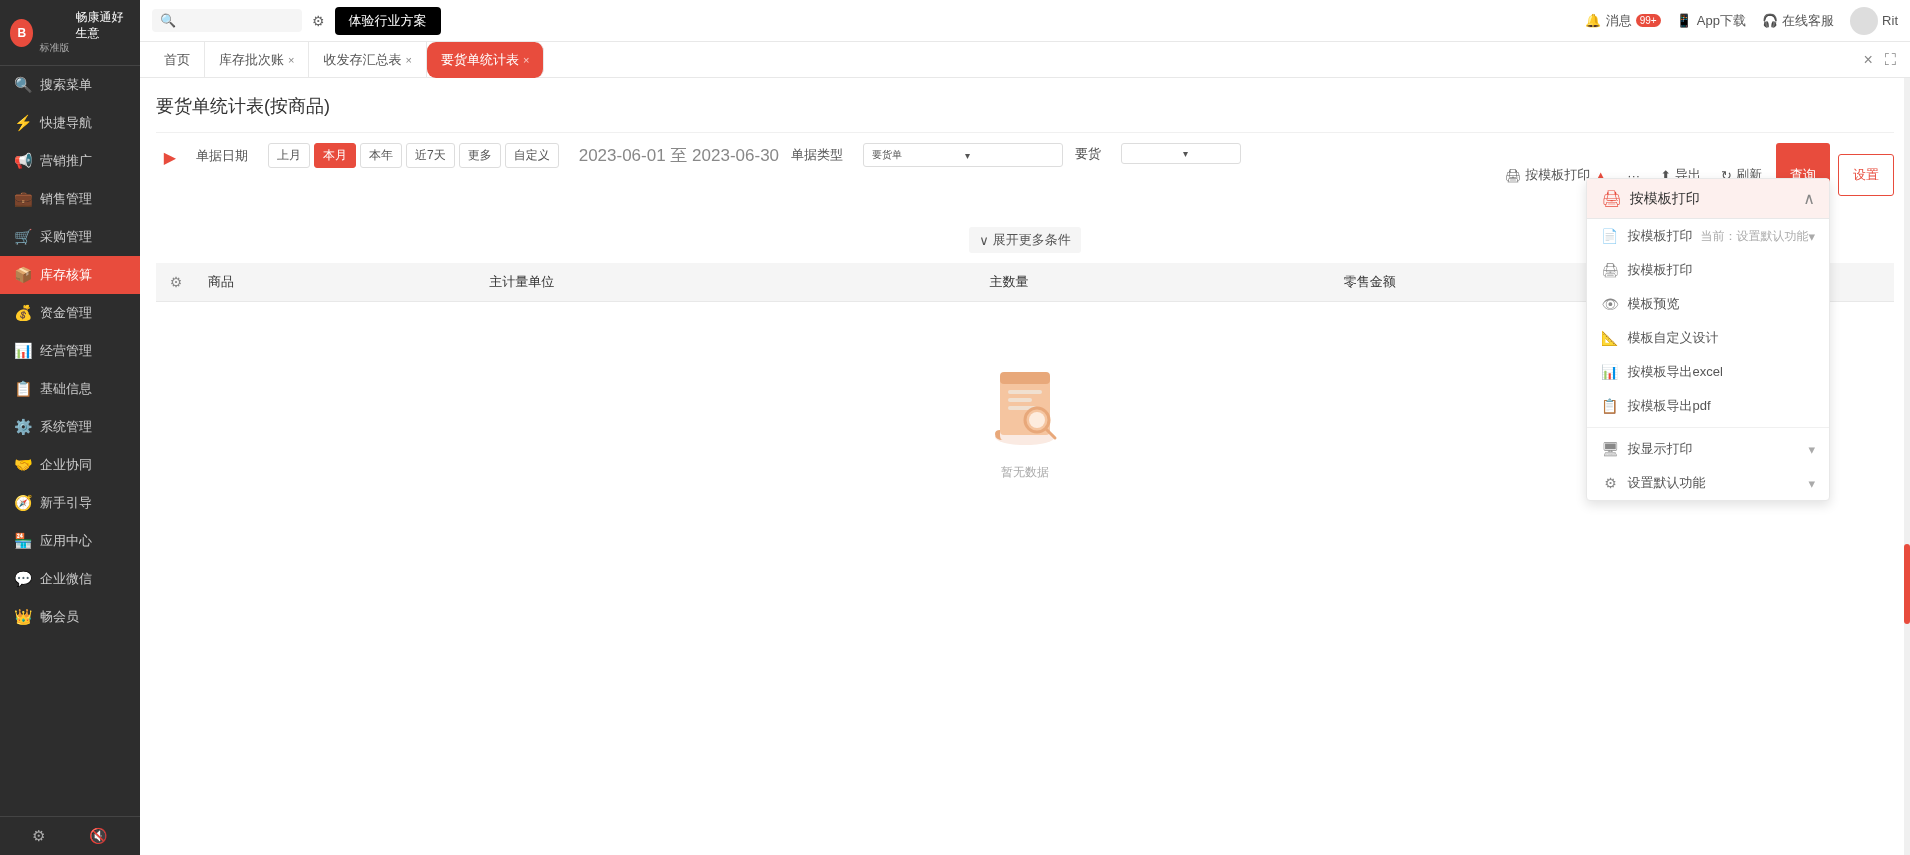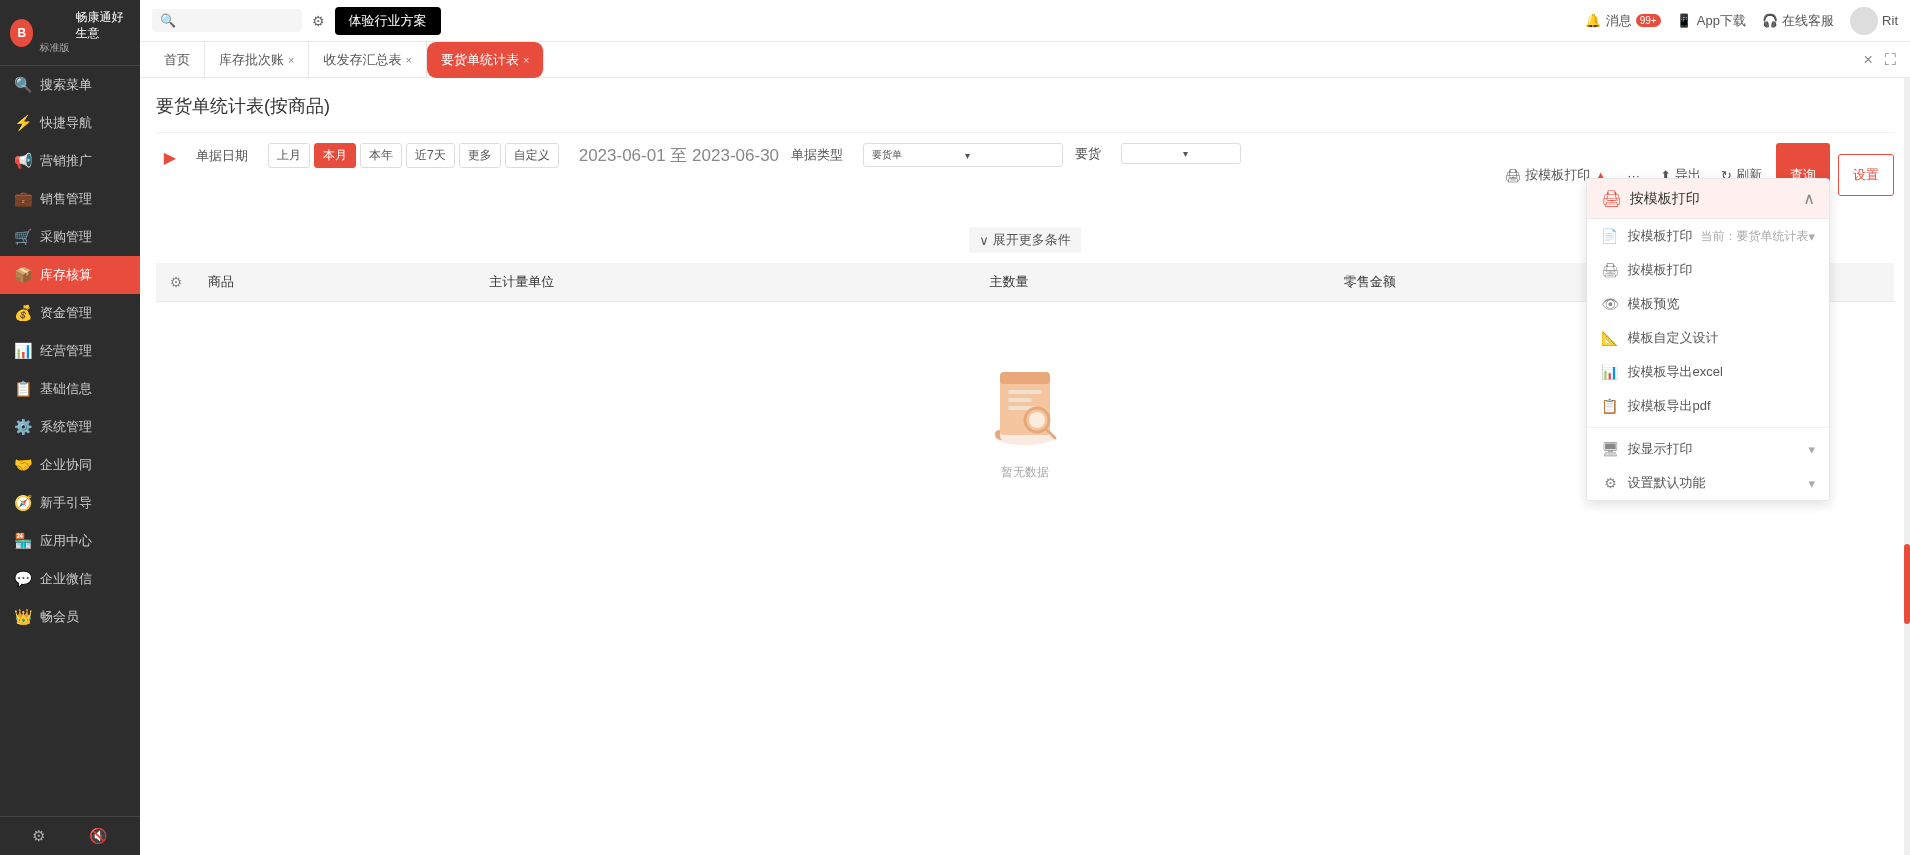--- a/index.html
+++ b/index.html
@@ -495,21 +495,21 @@
           <span class="dropdown-header-icon">🖨</span>
           <span>按模板打印</span>
         </div>
         <span class="dropdown-close">∧</span>
       </div>
 
       <div class="dropdown-section-with-arrow">
         <div class="dropdown-section-left">
           <span class="dropdown-item-icon">📄</span>
           <span>按模板打印</span>
-          <span style="font-size:12px;color:#aaa;">当前：要货单统计表</span>
+          <span style="font-size:12px;color:#aaa;">当前：设置默认功能</span>
         </div>
         <span style="color:#aaa;">▾</span>
       </div>
 
       <div class="dropdown-item">
         <span class="dropdown-item-icon">🖨</span>
         <span>按模板打印</span>
       </div>
       <div class="dropdown-item">
         <span class="dropdown-item-icon">👁</span>

